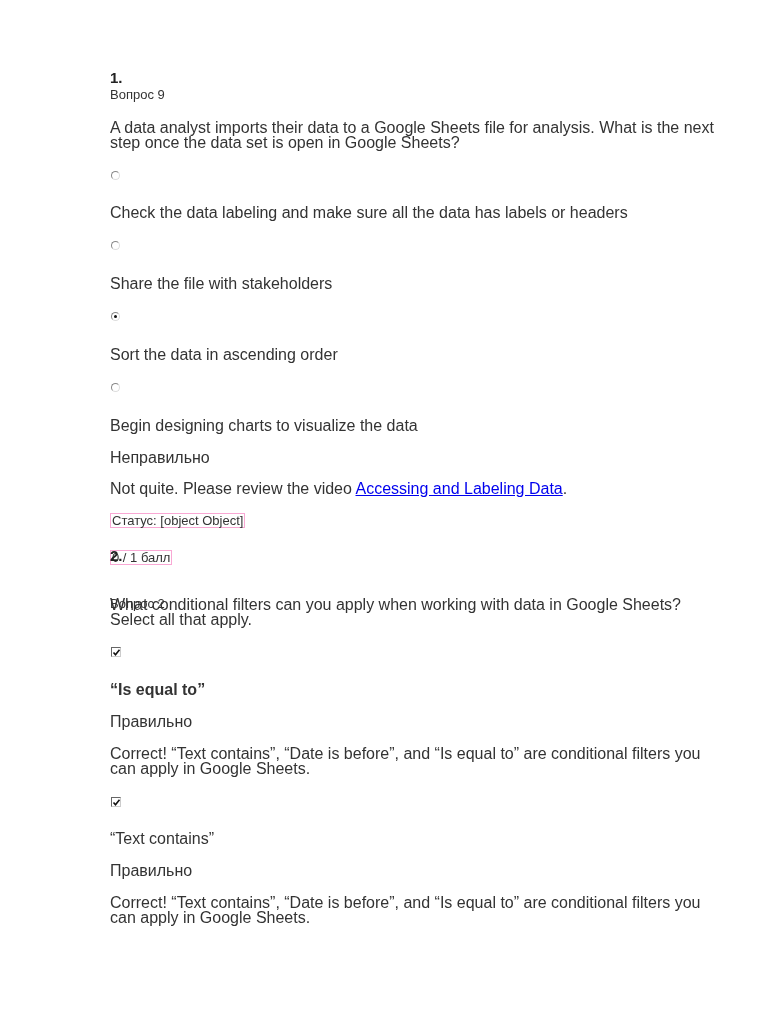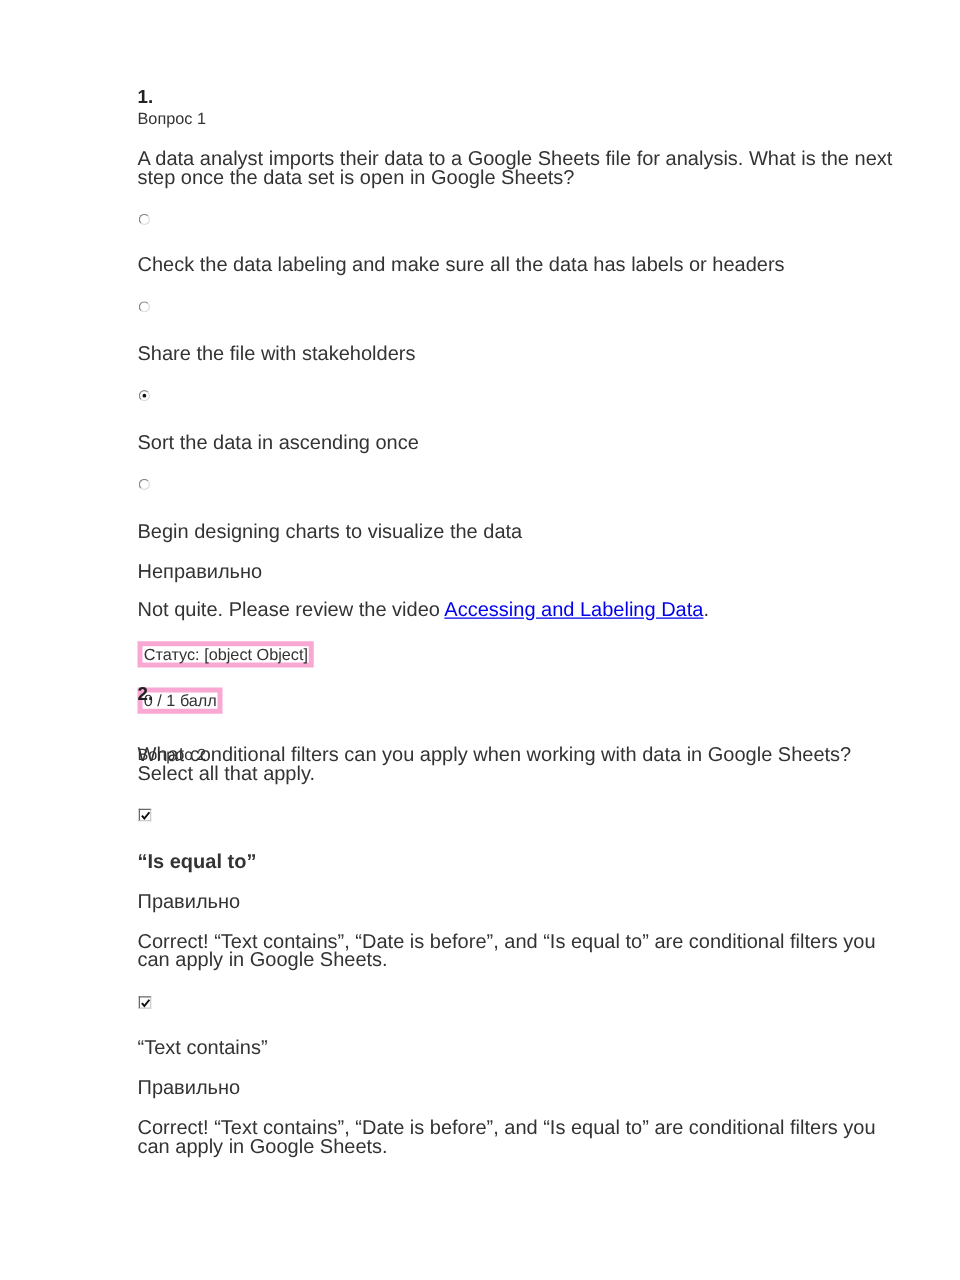--- a/index.html
+++ b/index.html
@@ -20,37 +20,37 @@
       content: ""; position: absolute; left: 2px; top: 2px; width: 3px; height: 3px;
       border-radius: 50%; background: #111;
     }
     .checkbox {
       width: 10px; height: 10px; border: 1px solid #666; box-sizing: border-box;
       position: absolute; left: 111px; background: #fff;
       border-right-color: #ccc; border-bottom-color: #ccc;
     }
     .checkbox svg { position: absolute; left: 0; top: 0; }
     .link { color: #0000ee; text-decoration: underline; cursor: pointer; }
-    .boxed { border: 4px solid #f9a8d4; display: inline-block; padding: 0 1px; line-height: 13px; color: #333; }
+    .boxed { border: 1px solid #f9a8d4; display: inline-block; padding: 0 1px; line-height: 13px; color: #333; }
   </style>
 </head>
 <body>
 
 <div class="abs qnum" style="top:70px;">1.</div>
-<div class="abs qlabel" style="top:87px;">Вопрос 1</div>
+<div class="abs qlabel" style="top:87px;">Вопрос 9</div>
 <div class="abs text" style="top:120px;">A data analyst imports their data to a Google Sheets file for analysis. What is the next step once the data set is open in Google Sheets?</div>
 
 <div class="radio" style="top:171px;"></div>
 <div class="abs text" style="top:205px;">Check the data labeling and make sure all the data has labels or headers</div>
 
 <div class="radio" style="top:241px;"></div>
 <div class="abs text" style="top:276px;">Share the file with stakeholders</div>
 
 <div class="radio checked" style="top:312px;"></div>
-<div class="abs text" style="top:347px;">Sort the data in ascending once</div>
+<div class="abs text" style="top:347px;">Sort the data in ascending order</div>
 
 <div class="radio" style="top:383px;"></div>
 <div class="abs text" style="top:418px;">Begin designing charts to visualize the data</div>
 
 <div class="abs text" style="top:450px;">Неправильно</div>
 <div class="abs text" style="top:481px;"><span>Not quite. Please review the video </span><span class="link">Accessing and Labeling Data</span><span>.</span></div>
 
 <div class="abs" style="top:513px;"><span class="boxed">Статус: [object Object]</span></div>
 <div class="abs" style="top:530px;margin-top:20px;"><span class="boxed">0 / 1 балл</span></div>
 

